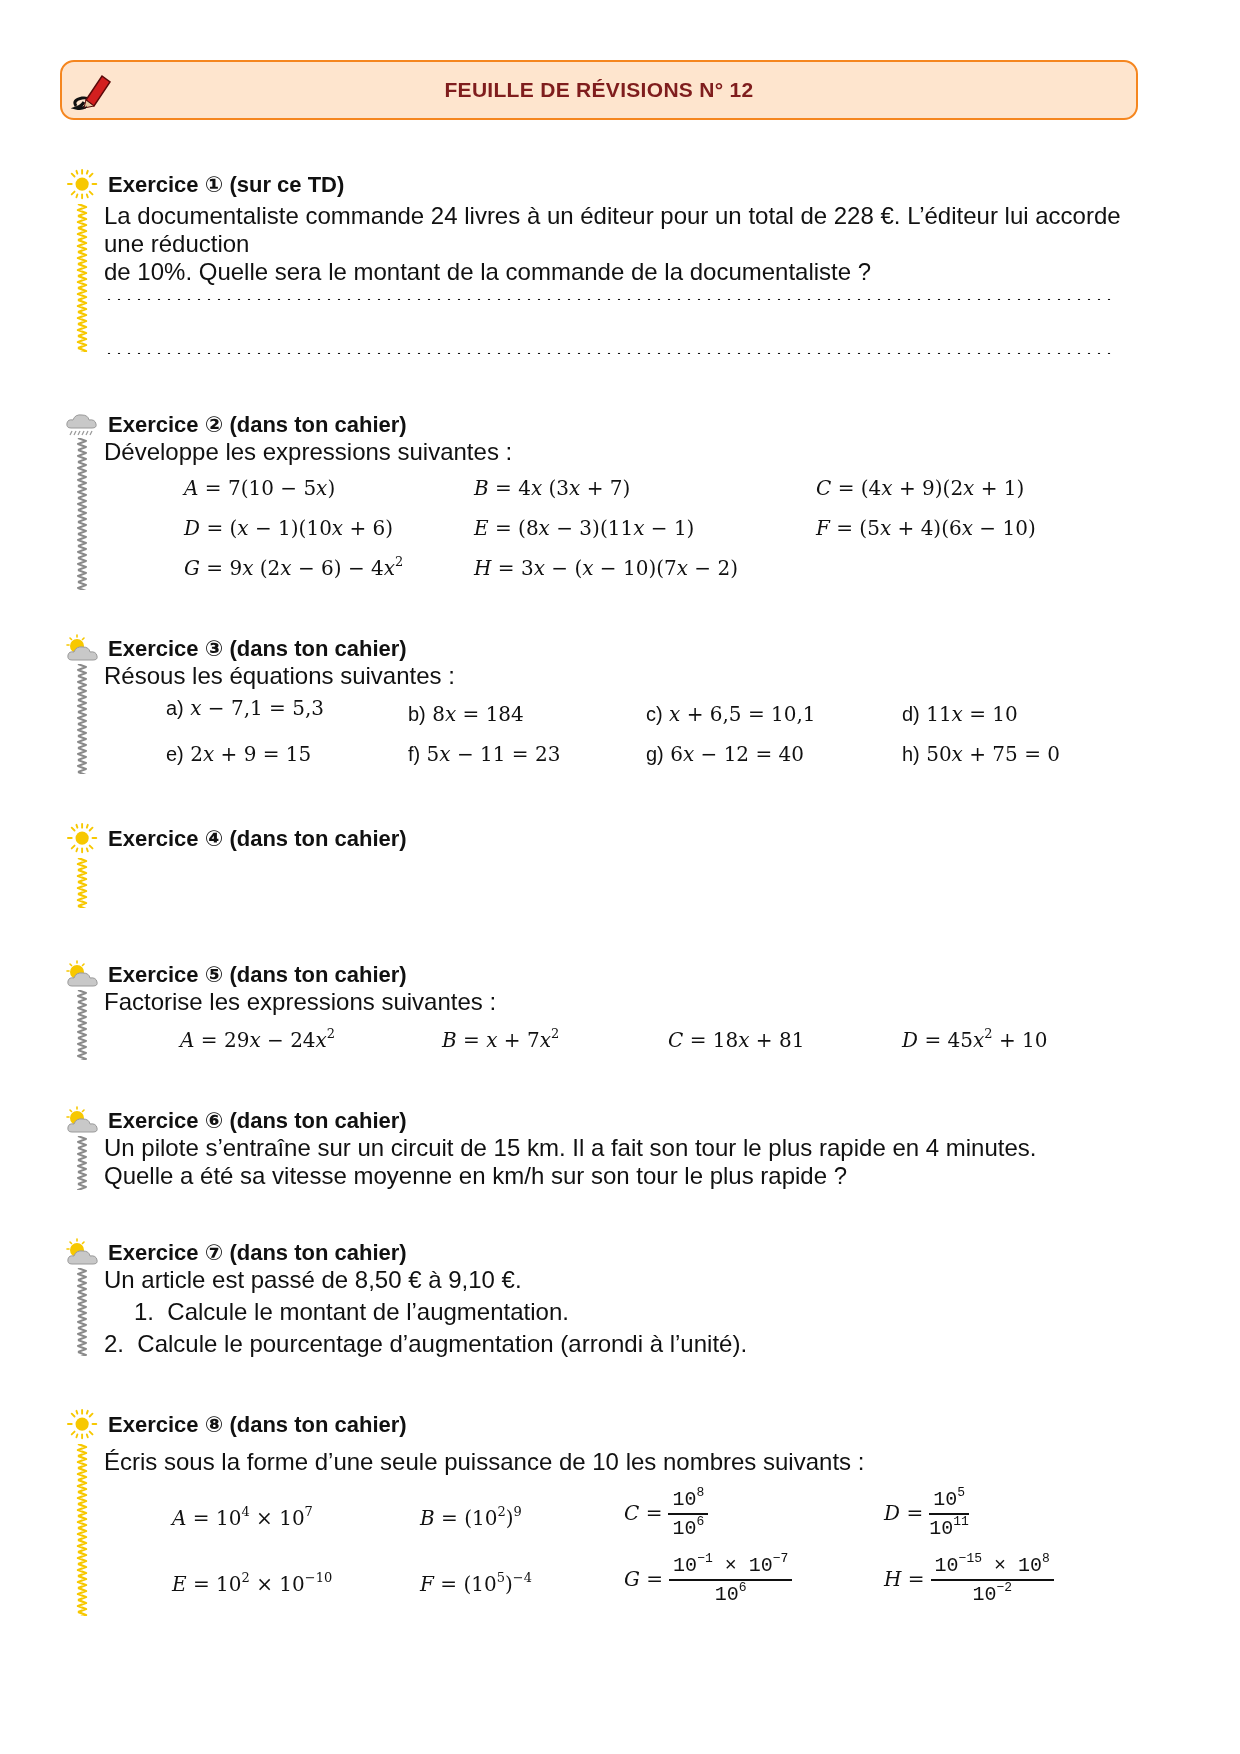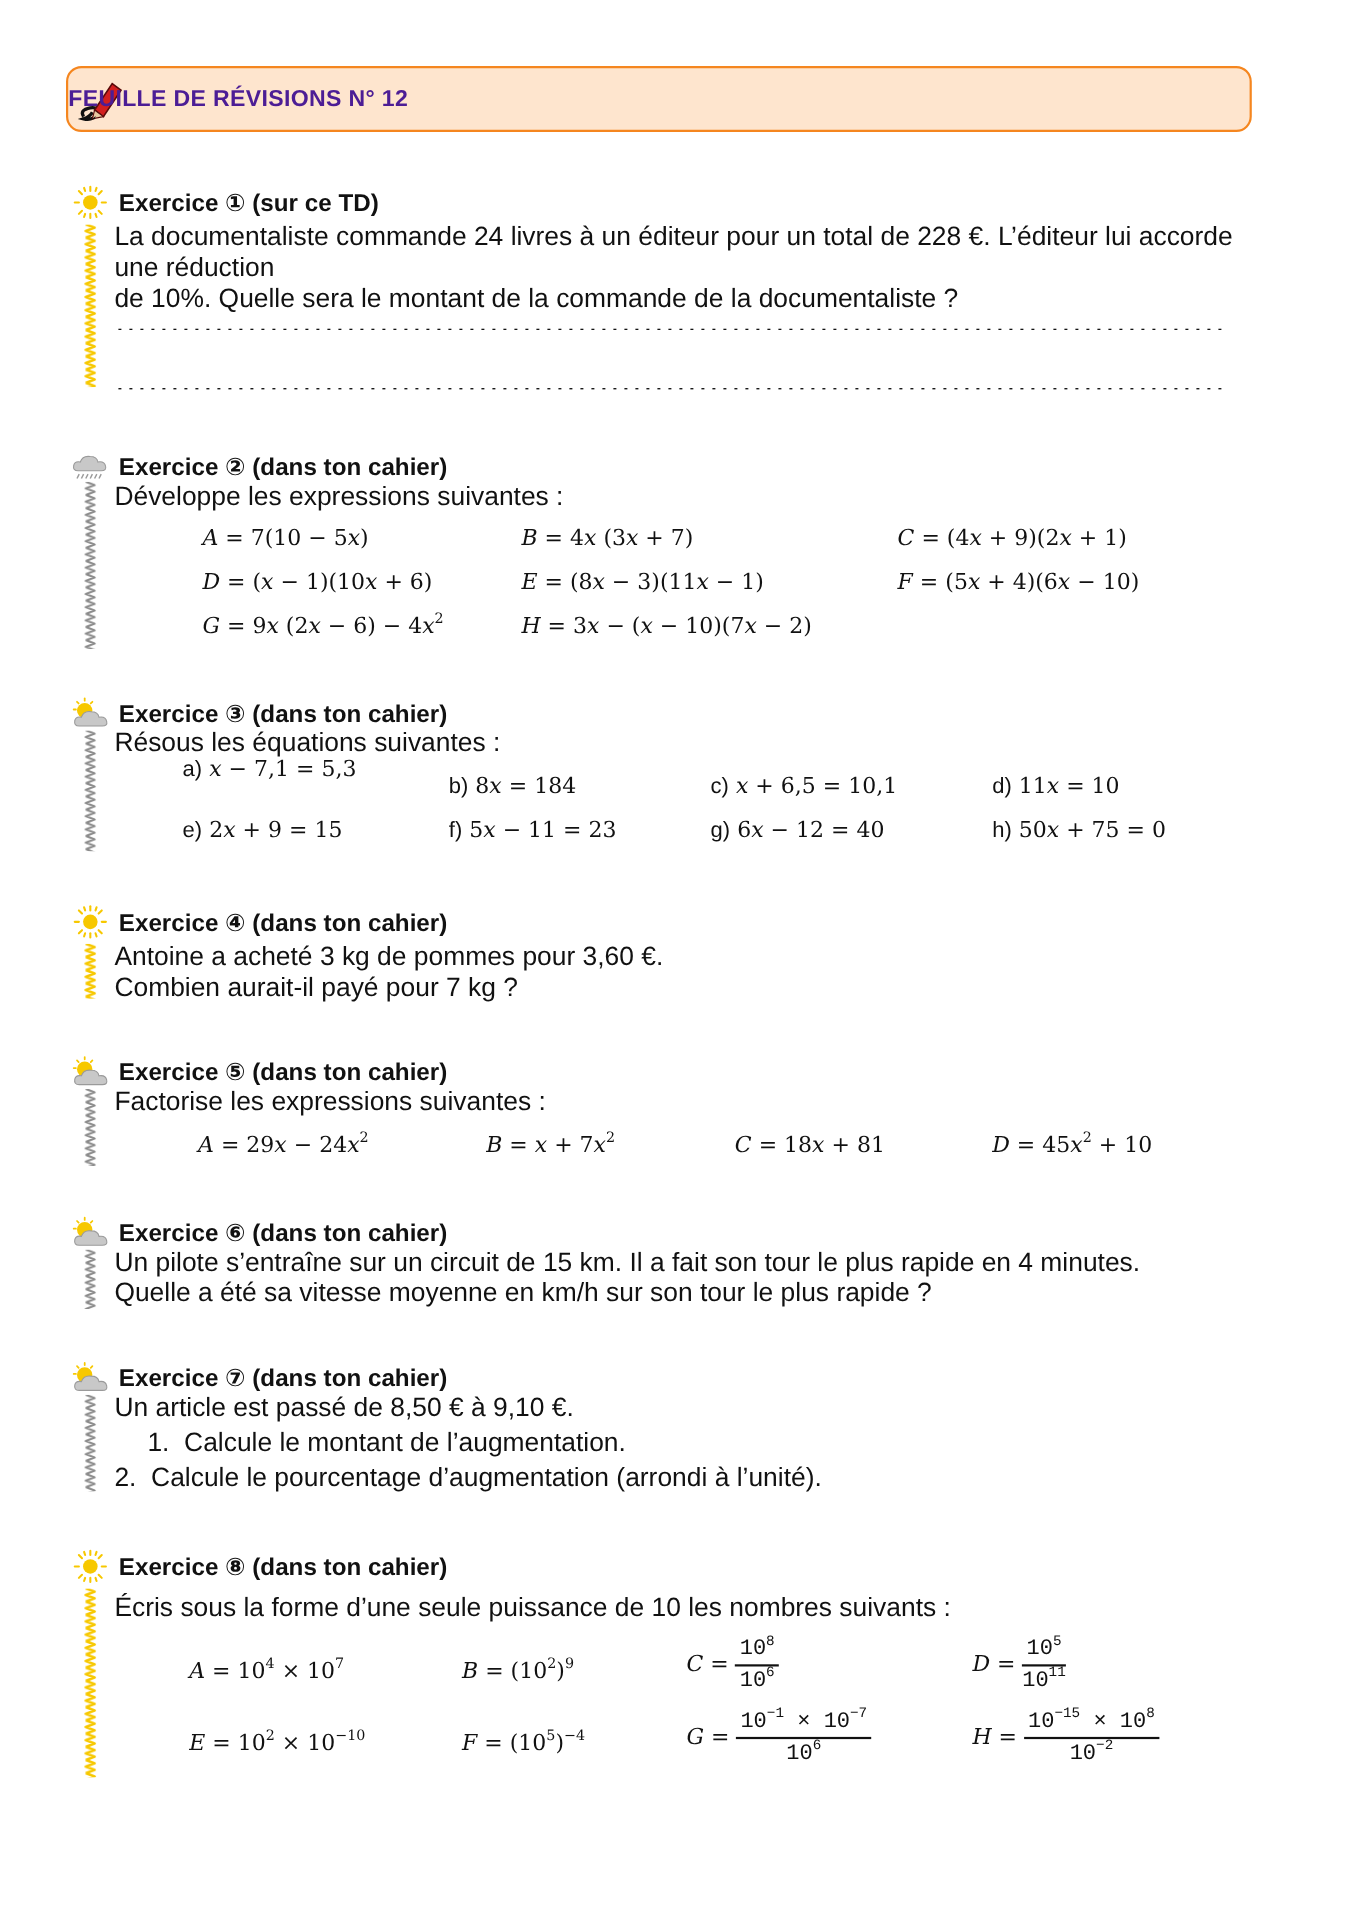--- a/index.html
+++ b/index.html
@@ -5,22 +5,22 @@
   html, body { margin: 0; padding: 0; background: #ffffff; }
   body { width: 1240px; height: 1754px; position: relative; overflow: hidden;
          font-family: "Liberation Sans", "DejaVu Sans", sans-serif; color: #111; }
   .header {
     position: absolute; left: 60px; top: 60px; width: 1078px; height: 60px;
     background: #fee5ce; border: 2px solid #f5861f; border-radius: 14px;
     box-sizing: border-box;
   }
   .header .logo { position: absolute; left: 8px; top: 8px; width: 44px; height: 44px; }
   .header .title {
-    position: absolute; left: 0; right: 0; top: 16px; text-align: left;
-    font-weight: bold; font-size: 21px; letter-spacing: 0.3px; color: #4c1d95;
+    position: absolute; left: 0; right: 0; top: 16px; text-align: center;
+    font-weight: bold; font-size: 21px; letter-spacing: 0.3px; color: #7f1d1d;
   }
   .ex { position: absolute; left: 64px; width: 1080px; }
   .ex .icon { position: absolute; left: 0; top: 0; width: 40px; height: 34px; }
   .ex .spring { position: absolute; left: 10px; width: 16px; }
   .ex .heading { position: absolute; left: 44px; top: 4px; font-size: 22px; font-weight: bold; }
   .ex .text { position: absolute; left: 40px; font-size: 24px; line-height: 28px; }
   .dots { position: absolute; left: 40px; width: 1010px; height: 2px;
           background-image: radial-gradient(circle, #111 1.2px, transparent 1.6px);
           background-size: 10px 4px; background-repeat: repeat-x; }
   .math { position: absolute; font-family: "DejaVu Serif", "Liberation Serif", serif; font-size: 20px; white-space: nowrap; }
@@ -130,42 +130,38 @@
 
 <div class="ex" style="top:632px; height:140px;">
   <svg class="icon">
       <use href="#suncloud"></use>
     </svg>
   <svg class="spring" style="top:32px; height:110px;">
       <rect width="16" height="110" fill="url(#zigG)"></rect>
     </svg>
   <div class="heading">Exercice ③ (dans ton cahier)</div>
   <div class="text" style="top:30px;">Résous les équations suivantes :</div>
-  <div class="math" style="left:102px; top:54px;text-align:right;"><span class="lbl">a)</span> <span>𝑥 − 7,1 = 5,3</span></div>
+  <div class="math" style="left:102px; top:64px;text-align:right;"><span class="lbl">a)</span> <span>𝑥 − 7,1 = 5,3</span></div>
   <div class="math" style="left:344px; top:70px;"><span class="lbl">b)</span> <span>8𝑥 = 184</span></div>
   <div class="math" style="left:582px; top:70px;"><span class="lbl">c)</span> <span>𝑥 + 6,5 = 10,1</span></div>
   <div class="math" style="left:838px; top:70px;"><span class="lbl">d)</span> <span>11𝑥 = 10</span></div>
   <div class="math" style="left:102px; top:110px;"><span class="lbl">e)</span> <span>2𝑥 + 9 = 15</span></div>
   <div class="math" style="left:344px; top:110px;"><span class="lbl">f)</span> <span>5𝑥 − 11 = 23</span></div>
   <div class="math" style="left:582px; top:110px;"><span class="lbl">g)</span> <span>6𝑥 − 12 = 40</span></div>
   <div class="math" style="left:838px; top:110px;"><span class="lbl">h)</span> <span>50𝑥 + 75 = 0</span></div>
 </div>
 
 <div class="ex" style="top:822px; height:90px;">
   <svg class="icon">
       <use href="#sun"></use>
     </svg>
   <svg class="spring" style="top:36px; height:50px;">
       <rect width="16" height="50" fill="url(#zigY)"></rect>
     </svg>
   <div class="heading">Exercice ④ (dans ton cahier)</div>
-  <div class="text" style="top:34px;">
-    <div>Antoine a acheté 3 kg de pommes pour 3,60 €.</div>
-    <div>Combien aurait-il payé pour 7 kg ?</div>
-  </div>
 </div>
 
 <div class="ex" style="top:958px; height:100px;">
   <svg class="icon">
       <use href="#suncloud"></use>
     </svg>
   <svg class="spring" style="top:32px; height:70px;">
       <rect width="16" height="70" fill="url(#zigG)"></rect>
     </svg>
   <div class="heading">Exercice ⑤ (dans ton cahier)</div>

